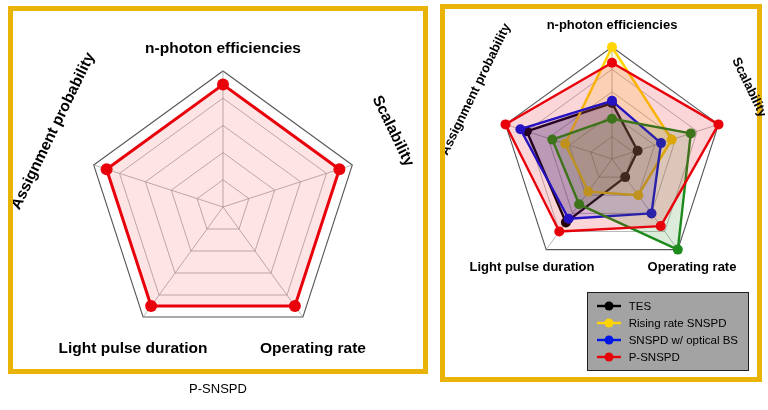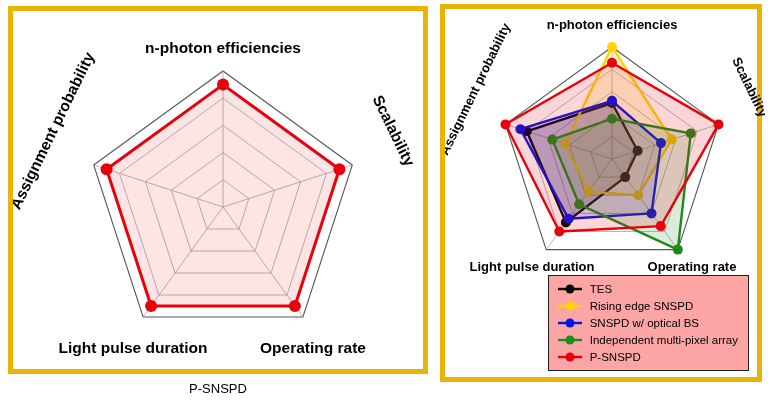--- a/index.html
+++ b/index.html
@@ -8,21 +8,21 @@
     font-family:"Liberation Sans", sans-serif;overflow:hidden;
   }
   .panel{position:absolute;background:#fff;border:5px solid #eab308;box-sizing:border-box;}
   .panel-left{left:8px;top:6px;width:420px;height:368px;}
   .panel-right{left:440px;top:4px;width:322px;height:378px;}
   .caption{
     position:absolute;left:8px;top:381px;width:420px;text-align:center;
     font-size:13px;color:#000;
   }
   .legend{
-    position:absolute;right:8px;bottom:6px;background:#fca5a5;border:1px solid #1f1f1f;
+    position:absolute;right:8px;bottom:6px;background:#a3a3a3;border:1px solid #1f1f1f;
     padding:6px 10px 6px 8px;display:flex;flex-direction:column;gap:3px;
   }
   .legend-row{display:flex;align-items:center;gap:7px;height:14px;}
   .legend-row span{font-size:11.5px;color:#000;white-space:nowrap;}
   svg text{font-family:"Liberation Sans", sans-serif;}
 </style>
 </head>
 <body>
 
 <div class="stage">
@@ -111,35 +111,28 @@
             <line x1="1" y1="6" x2="25" y2="6" stroke="#000000" stroke-width="2.4"></line>
             <circle cx="13" cy="6" r="4.5" fill="#000000"></circle>
           </svg>
           <span>TES</span>
         </div>
         <div class="legend-row">
           <svg width="26" height="12">
             <line x1="1" y1="6" x2="25" y2="6" stroke="#ffd400" stroke-width="2.4"></line>
             <circle cx="13" cy="6" r="4.5" fill="#ffd400"></circle>
           </svg>
-          <span>Rising edge SNSPD</span>
+          <span>Rising rate SNSPD</span>
         </div>
         <div class="legend-row">
           <svg width="26" height="12">
             <line x1="1" y1="6" x2="25" y2="6" stroke="#0016e6" stroke-width="2.4"></line>
             <circle cx="13" cy="6" r="4.5" fill="#0016e6"></circle>
           </svg>
           <span>SNSPD w/ optical BS</span>
-        </div>
-        <div class="legend-row">
-          <svg width="26" height="12">
-            <line x1="1" y1="6" x2="25" y2="6" stroke="#1d8a1d" stroke-width="2.4"></line>
-            <circle cx="13" cy="6" r="4.5" fill="#1d8a1d"></circle>
-          </svg>
-          <span>Independent multi-pixel array</span>
         </div>
         <div class="legend-row">
           <svg width="26" height="12">
             <line x1="1" y1="6" x2="25" y2="6" stroke="#e8000b" stroke-width="2.4"></line>
             <circle cx="13" cy="6" r="4.5" fill="#e8000b"></circle>
           </svg>
           <span>P-SNSPD</span>
         </div>
       </div>
   </div>

